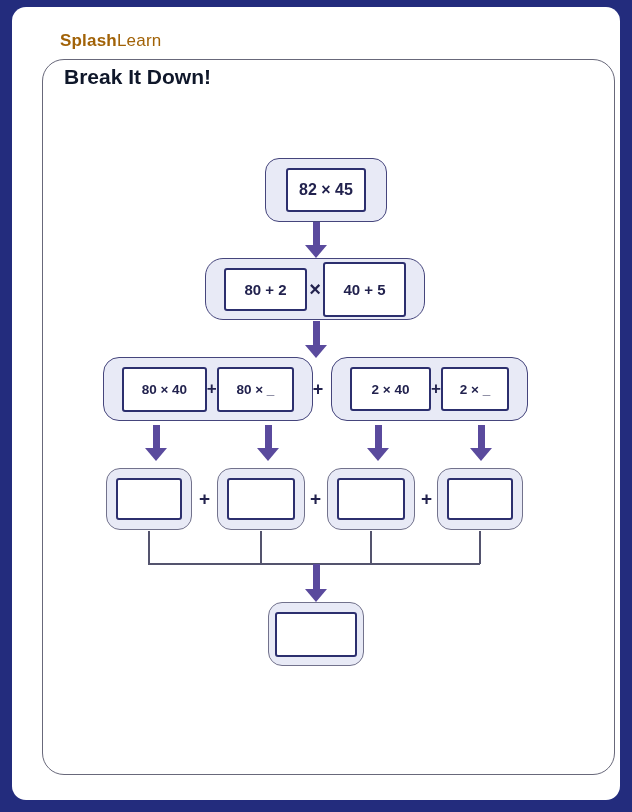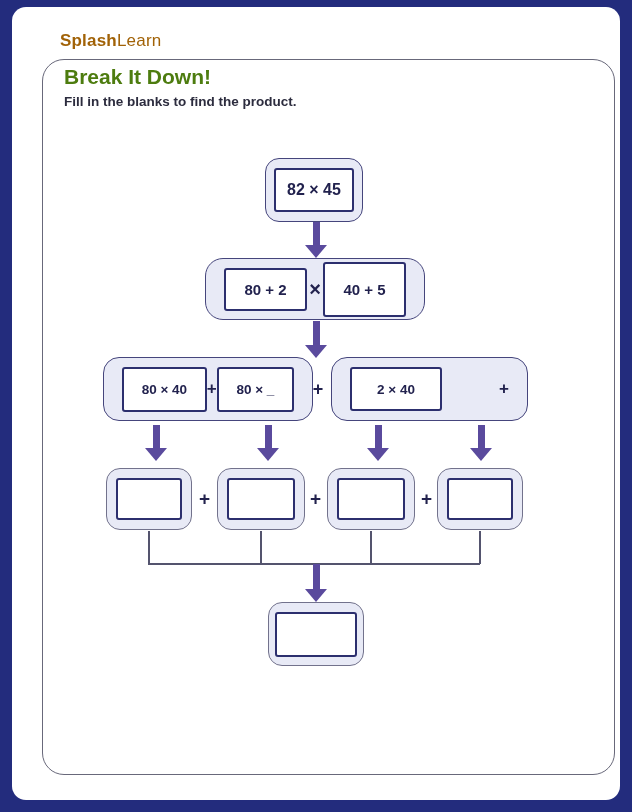--- a/index.html
+++ b/index.html
@@ -16,21 +16,21 @@
     position:absolute; left:48px; top:24px;
     font-size:17px; color:#a16207; letter-spacing:0.2px;
   }
   .logo .b { font-weight:bold; }
   .card {
     position:absolute; left:30px; top:52px; width:571px; height:714px;
     border:1px solid #68687a; border-radius:22px; background:#ffffff;
   }
   .title {
     position:absolute; left:52px; top:58px; margin:0;
-    font-size:21px; font-weight:bold; color:#4d7c0f;
+    font-size:21px; font-weight:bold; color:#0f172a;
   }
   .instruction {
     position:absolute; left:52px; top:87px; margin:0;
     font-size:13.5px; font-weight:bold; color:#2c2c3e;
   }
   
   .pill, .group {
     position:absolute; background:#e8eaf6; box-sizing:border-box;
     display:flex; align-items:center; justify-content:center;
   }
@@ -60,24 +60,23 @@
 <body>
 
 <div class="frame">
   <div class="page">
 
     <div class="logo"><span class="b">Splash</span><span>Learn</span></div>
 
     <div class="card"></div>
 
     <h1 class="title">Break It Down!</h1>
-    <p class="instruction">Fill in the blanks to find the product.</p>
   </div>
 
-  <div class="pill" style="left:265px; top:158px; width:98px; height:64px;text-align:center;">
+  <div class="pill" style="left:265px; top:158px; width:122px; height:64px;text-align:center;">
     <div class="box" style="width:80px; height:44px; font-size:16px;">82 × 45</div>
   </div>
 
   <div class="arrow" style="left:305px; top:222px; height:36px;">
     <div class="shaft"></div>
     <div class="head"></div>
   </div>
 
   <div class="group" style="left:205px; top:258px; width:220px; height:62px; border-radius:18px;">
     <div class="box" style="width:83px; height:43px; font-size:15px;">80 + 2</div>
@@ -94,20 +93,21 @@
     <div class="box" style="width:90px; height:45px; font-size:13.5px;">80 × 40</div>
     <div class="op" style="font-size:17px;">+</div>
     <div class="box" style="width:82px; height:45px; font-size:13.5px;">80 × _</div>
   </div>
 
   <div class="op-abs" style="left:308px; top:357px; width:20px; height:64px; font-size:18px;">+</div>
 
   <div class="group" style="left:331px; top:357px; width:197px; height:64px;">
     <div class="box" style="width:92px; height:44px; font-size:13.5px;">2 × 40</div>
     <div class="op" style="font-size:17px;">+</div>
+    <div class="box" style="width:77px; height:44px; font-size:13.5px;">2 × _</div>
   </div>
 
   <div class="arrow" style="left:145px; top:425px; height:36px;">
     <div class="shaft"></div>
       <div class="head"></div>
   </div>
   <div class="arrow" style="left:257px; top:425px; height:36px;">
     <div class="shaft"></div>
       <div class="head"></div>
   </div>

